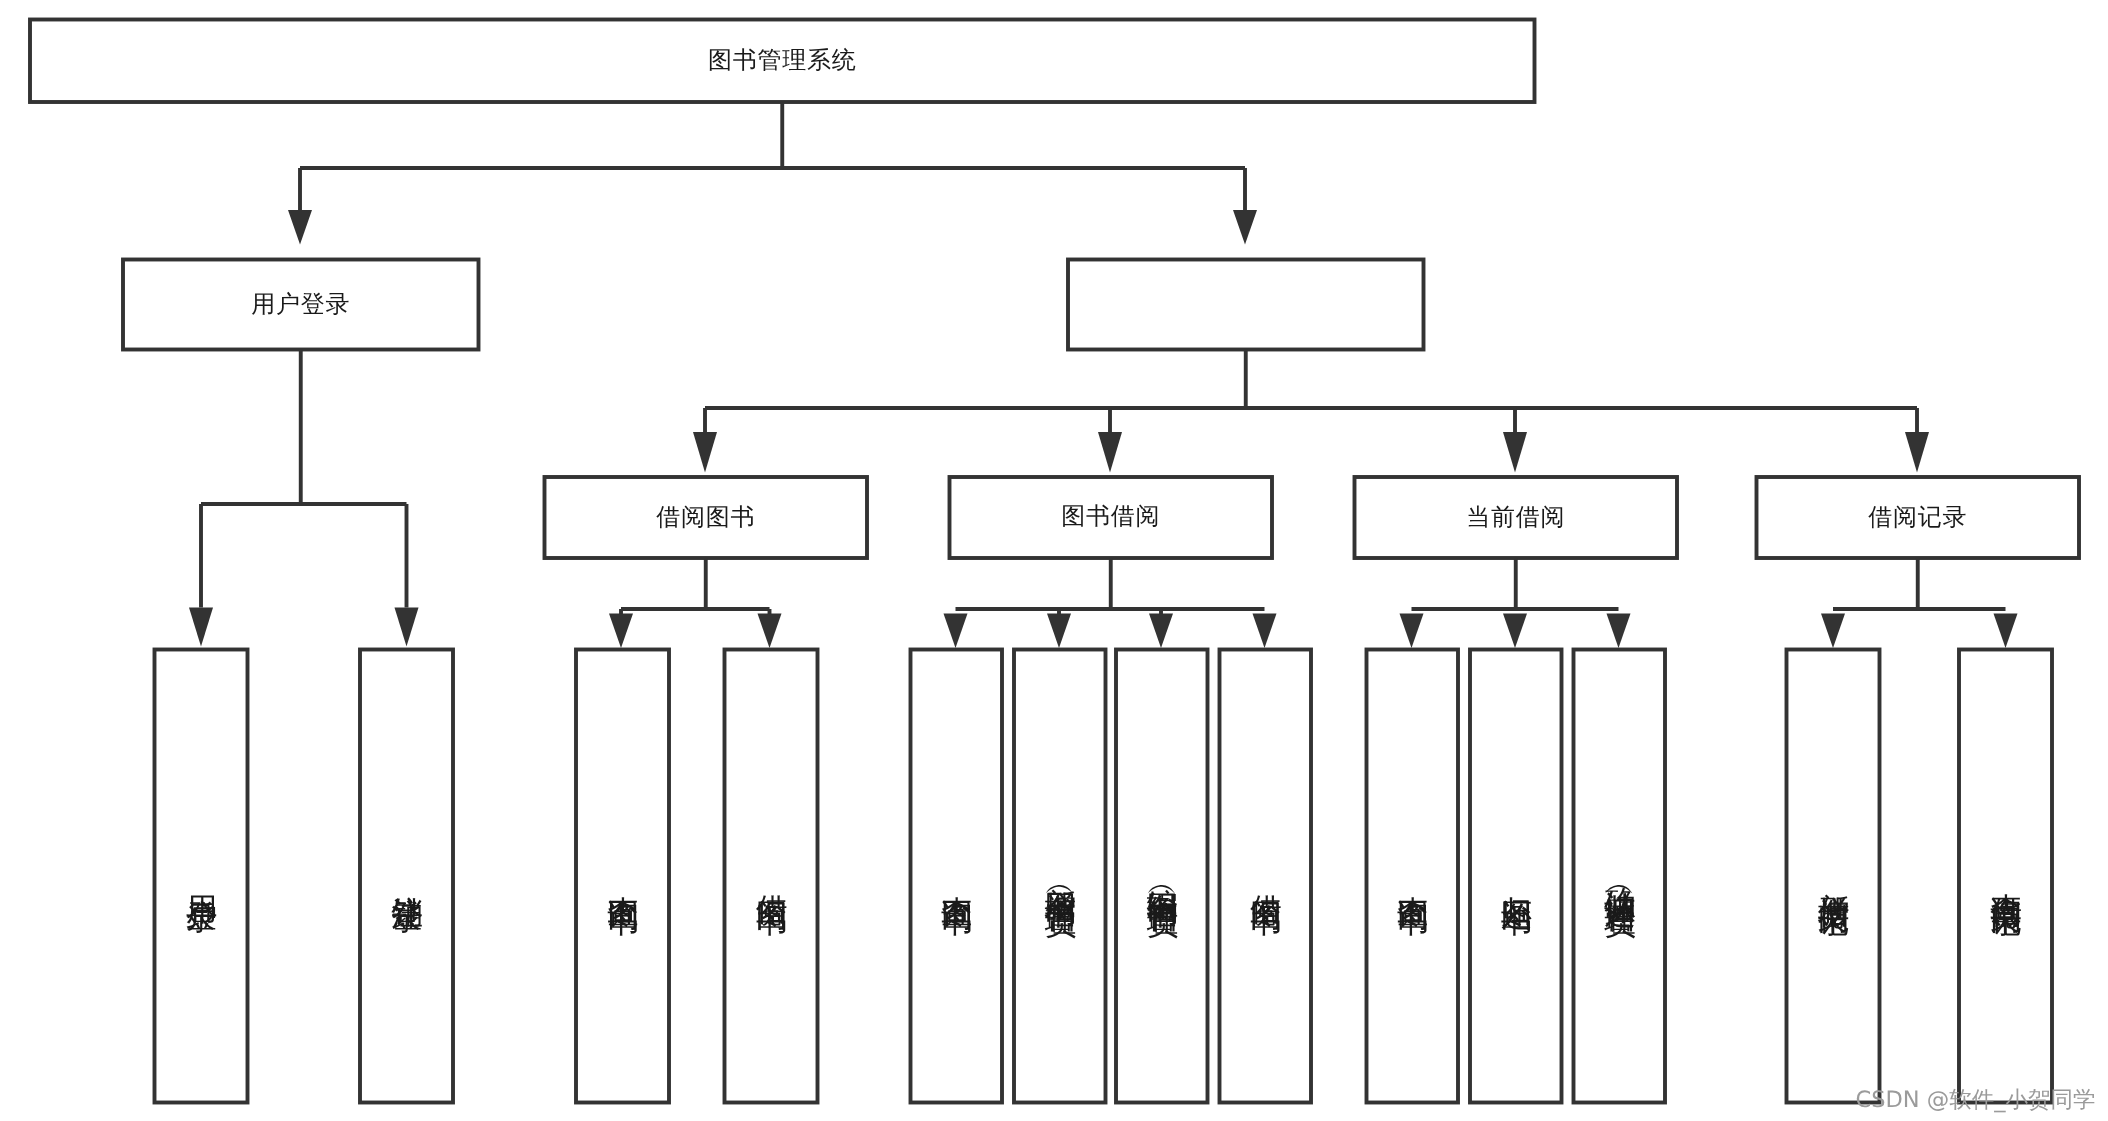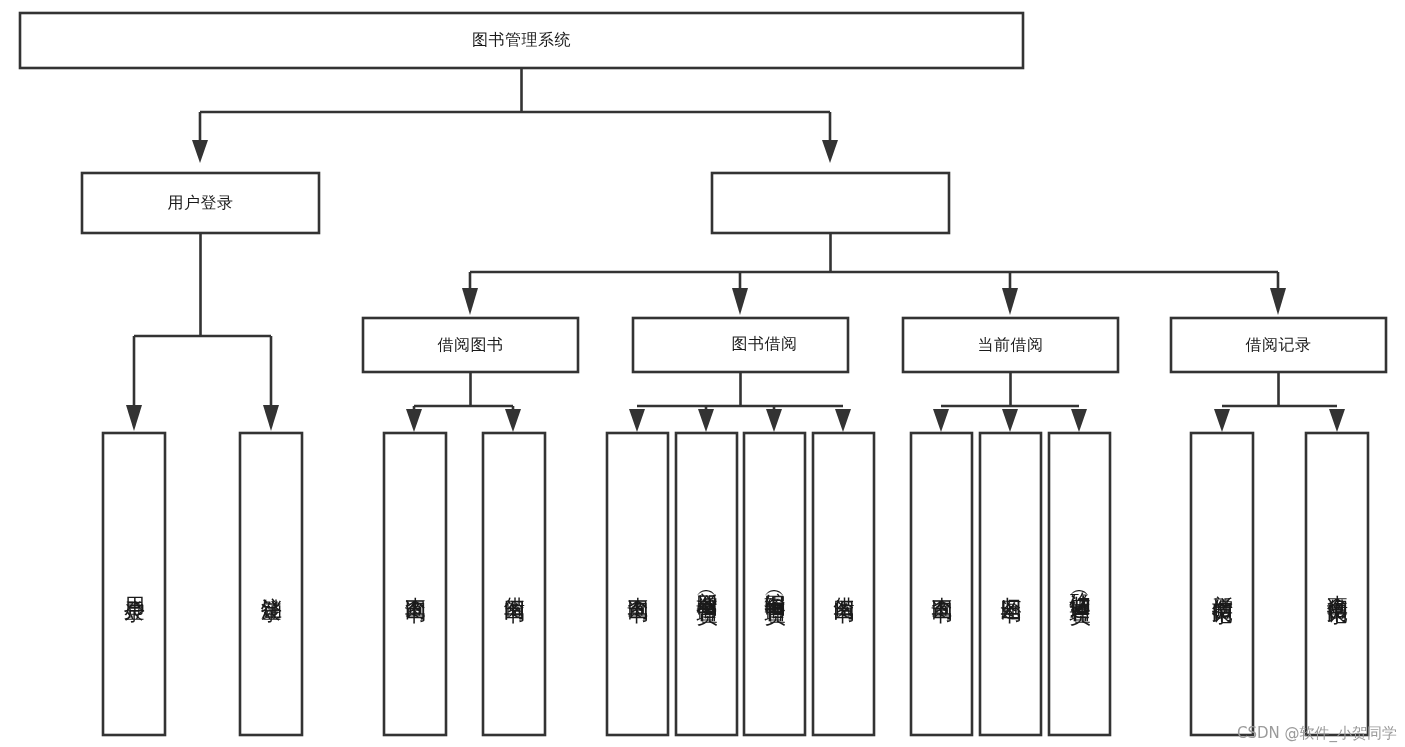--- a/index.html
+++ b/index.html
@@ -163,21 +163,21 @@
     <rect class="node-box" x="1191" y="433" width="62" height="302"></rect>
     <rect class="node-box" x="1306" y="433" width="62" height="302"></rect>
 
   </svg>
 
   <div class="node-label horizontal title-label" style="left:20px; top:13px; width:1003px; height:55px;">图书管理系统</div>
 
   <div class="node-label horizontal" style="left:82px; top:173px; width:237px; height:60px;">用户登录</div>
 
   <div class="node-label horizontal" style="left:363px; top:318px; width:215px; height:54px;">借阅图书</div>
-  <div class="node-label horizontal" style="left:657px; top:318px; width:215px; height:52px;">图书借阅</div>
+  <div class="node-label horizontal" style="left:633px; top:318px; width:215px; height:52px;">图书借阅</div>
   <div class="node-label horizontal" style="left:1171px; top:318px; width:215px; height:54px;">借阅记录</div>
   <div class="node-label horizontal" style="left:903px; top:318px; width:215px; height:54px;">当前借阅</div>
 
   <div class="node-label vertical" style="left:103px; top:433px; width:62px; height:302px;">用户登录</div>
   <div class="node-label vertical" style="left:240px; top:433px; width:62px; height:302px;">注销登录</div>
 
   <div class="node-label vertical" style="left:384px; top:433px; width:62px; height:302px;">查询图书</div>
   <div class="node-label vertical" style="left:483px; top:433px; width:62px; height:302px;">借阅图书</div>
 
   <div class="node-label vertical" style="left:607px; top:433px; width:61px; height:302px;">查询图书</div>

